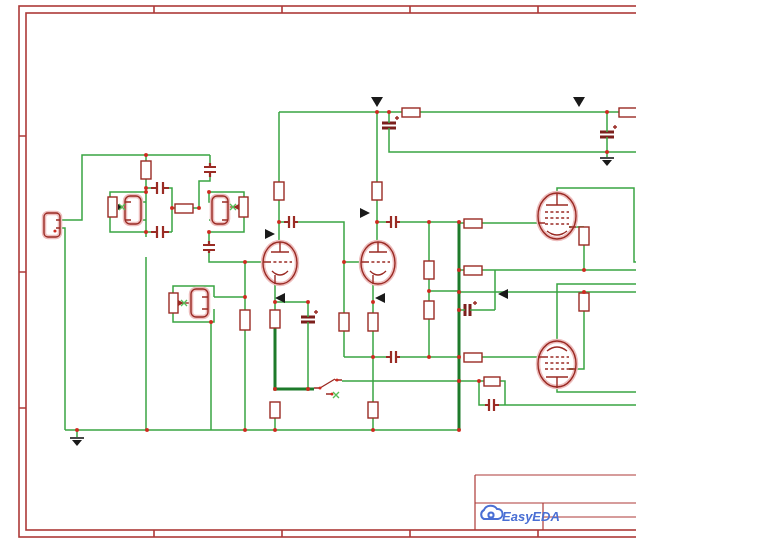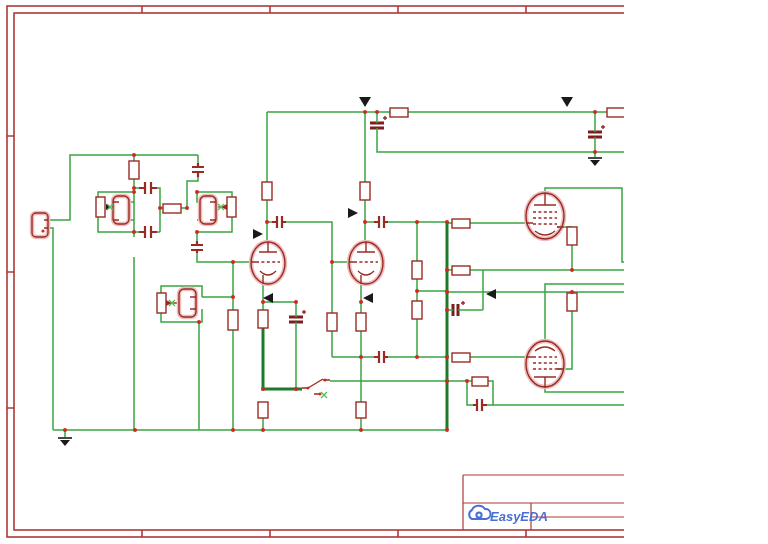--- a/index.html
+++ b/index.html
@@ -1,17 +1,17 @@
 <!DOCTYPE html>
 <html style="--bg: #ffffff; --frame: #ad3a38; --wire: #3aa543; --wiresel: #1d7a2a; --comp: #9a2b24; --halo: #edbdbd; --junc: #cf2a1f; --nc: #57bd57; --blk: #1a1a1a; --logo: #4a6fd4;"><head>
 <meta charset="utf-8">
 <style>
   html,body{margin:0;padding:0;background:#fff;}
   #stage{position:relative;width:624px;height:544px;background:var(--bg,#fff);overflow:hidden;
-         font-family:"Liberation Sans", sans-serif;}
+         font-family:"Liberation Sans", sans-serif;margin-left:12px;}
   svg{position:absolute;left:0;top:0;}
   .frame{stroke:var(--frame,#ad3a38);stroke-width:1.6;fill:none;}
   .tline{stroke:var(--frame,#ad3a38);stroke-width:1.2;fill:none;}
   .wire{stroke:var(--wire,#3aa543);stroke-width:1.5;fill:none;}
   .wire-thick{stroke:var(--wiresel,#1d7a2a);stroke-width:3;fill:none;}
   .comp{stroke:var(--comp,#9a2b24);stroke-width:1.4;fill:none;}
   .comp-fill{stroke:var(--comp,#9a2b24);stroke-width:1.4;fill:#fff;}
   .halo{stroke:var(--halo,#edbdbd);stroke-width:4.5;fill:none;stroke-linejoin:round;}
   .cap{stroke:var(--comp,#9a2b24);stroke-width:2.2;fill:none;}
   .pcap{stroke:#7c1f1c;stroke-width:3;fill:none;}

